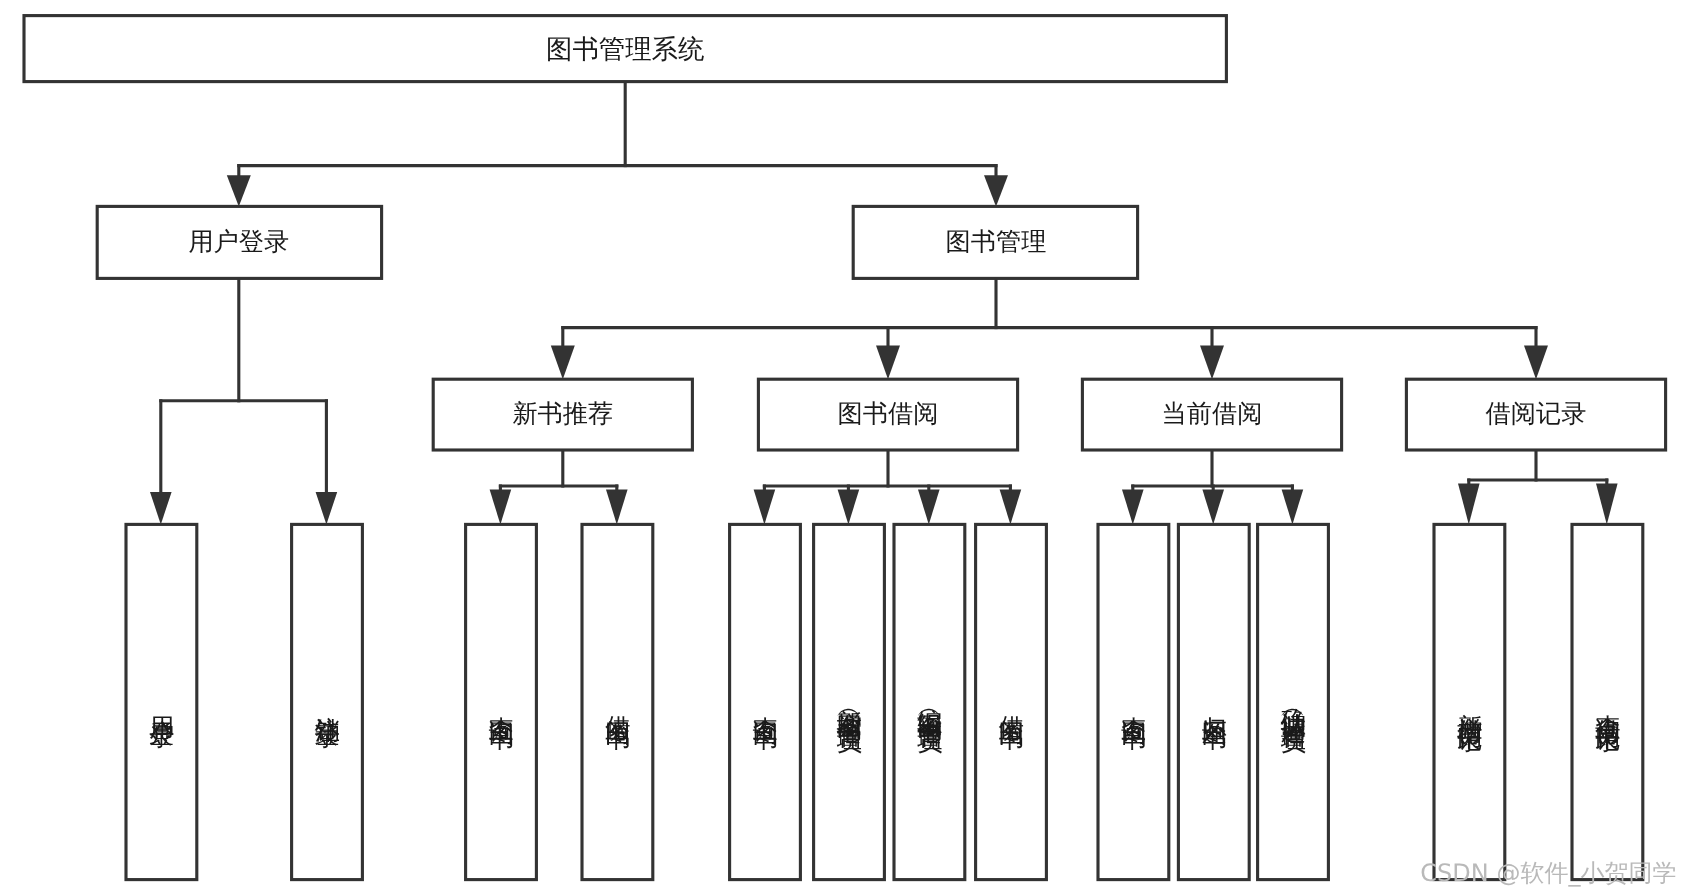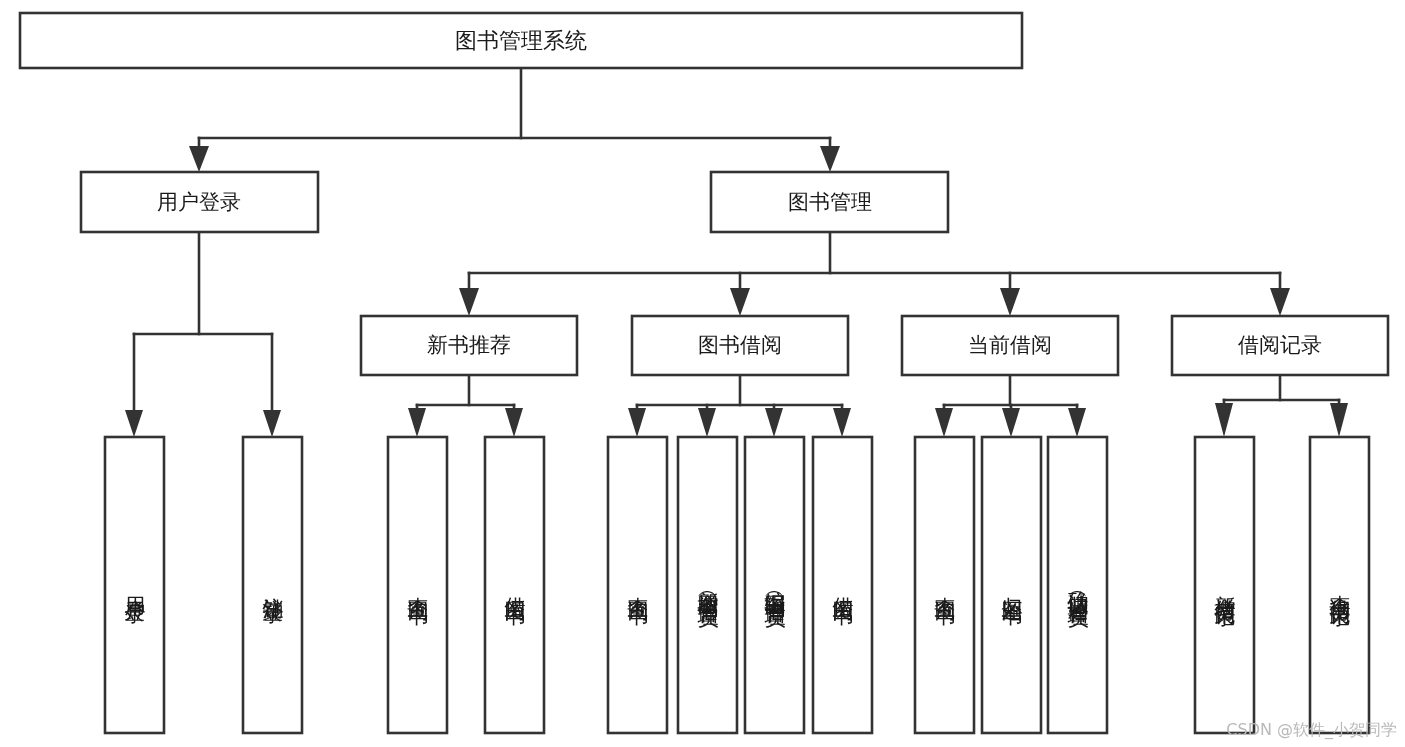--- a/index.html
+++ b/index.html
@@ -64,21 +64,21 @@
     justify-content: center;
     text-align: center;
     white-space: nowrap;
     pointer-events: none;
   }
   .watermark {
     position: absolute;
     right: 8px;
     bottom: 6px;
     font-family: "DejaVu Sans", "Liberation Sans", sans-serif;
-    font-size: 16px;
+    font-size: 20px;
     color: #b9b9b9;
     white-space: nowrap;
   }
 </style>
 </head>
 <body>
 
 <div id="diagram-root">
 
   <svg id="tree-svg" viewBox="0 0 1405 747">

